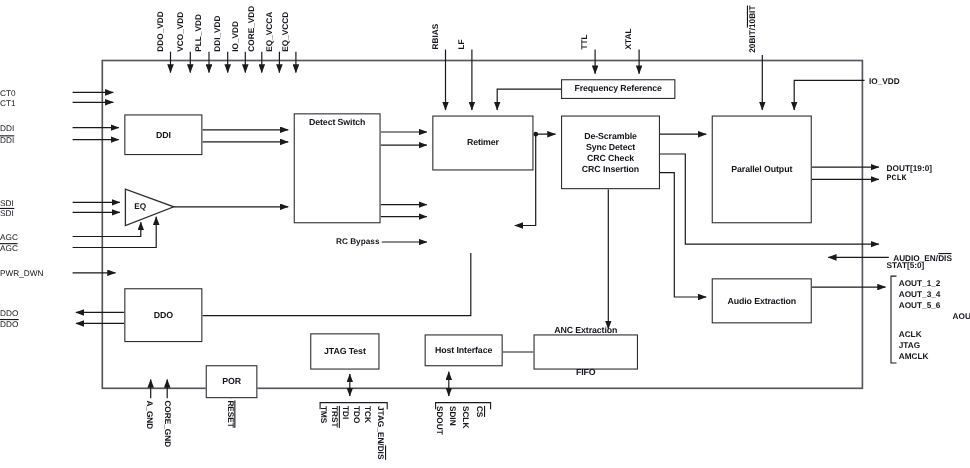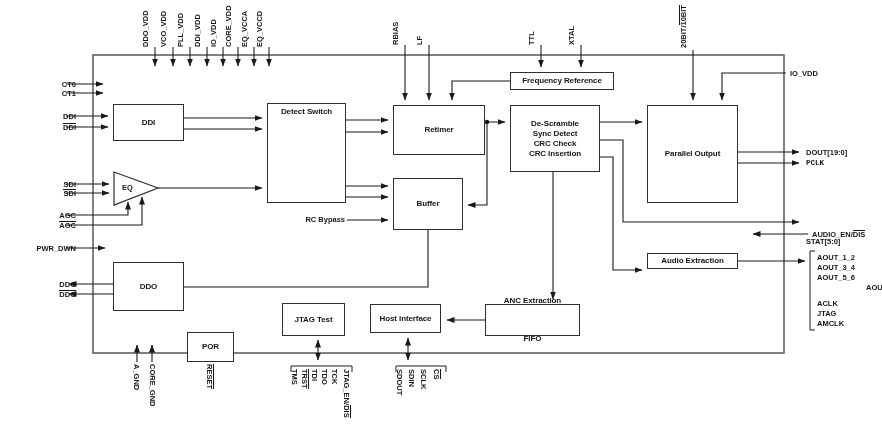--- a/index.html
+++ b/index.html
@@ -9,21 +9,21 @@
   .w{stroke:#1a1a1a;stroke-width:1.1;fill:none;}
   .b{stroke:#1a1a1a;stroke-width:1;fill:none;}
   .chip{stroke:#55565c;stroke-width:1.5;fill:none;}
   .blk{position:absolute;background:#fff;border:1.2px solid #2e2e33;box-sizing:border-box;
        display:flex;flex-direction:column;align-items:center;justify-content:center;
        font-size:8px;font-weight:700;letter-spacing:-0.1px;text-align:center;line-height:10px;}
   .blk.topalign{justify-content:flex-start;padding-top:3px;}
   .pinv{position:absolute;height:9px;font-size:7.5px;font-weight:700;line-height:9px;white-space:nowrap;}
   .pv-top{transform:rotate(-90deg);transform-origin:0 100%;}
   .pv-bot{transform:rotate(90deg);transform-origin:0 0;}
-  .lbl-l{position:absolute;width:76px;text-align:right;font-size:7.5px;font-weight:700;line-height:9px;white-space:nowrap;}
+  .lbl-l{position:absolute;width:40px;text-align:left;font-size:7.5px;font-weight:400;line-height:9px;white-space:nowrap;}
   .lbl-r{position:absolute;text-align:left;font-size:7.5px;font-weight:700;line-height:9px;white-space:nowrap;}
   .ov{display:inline-block;border-top:1px solid #15151c;line-height:8px;}
   .free{position:absolute;font-size:7.5px;font-weight:700;line-height:9px;white-space:nowrap;}
 </style>
 </head>
 <body>
 
 <div id="stage">
 
   <svg class="wires" viewBox="0 0 882 425">
@@ -124,56 +124,53 @@
   </div>
 
   <div class="blk topalign" style="left:267px;top:103px;width:79px;height:100px;">
     <div>Detect Switch</div>
   </div>
 
   <div class="blk" style="left:393px;top:105px;width:92px;height:50px;">
     <div>Retimer</div>
   </div>
 
-  <div class="blk" style="left:393px;top:178px;width:70px;height:52px;">
-    <div>Buffer</div>
-  </div>
 
   <div class="blk" style="left:510px;top:72px;width:104px;height:18px;">
     <div>Frequency Reference</div>
   </div>
 
   <div class="blk" style="left:510px;top:105px;width:90px;height:67px;">
     <div>De-Scramble</div>
     <div>Sync Detect</div>
     <div>CRC Check</div>
     <div>CRC Insertion</div>
   </div>
 
   <div class="blk" style="left:647px;top:105px;width:91px;height:98px;">
     <div>Parallel Output</div>
   </div>
 
-  <div class="blk" style="left:647px;top:253px;width:91px;height:16px;">
+  <div class="blk" style="left:647px;top:253px;width:91px;height:41px;">
     <div>Audio Extraction</div>
   </div>
 
   <div class="blk" style="left:113px;top:262px;width:71px;height:49px;">
     <div>DDO</div>
   </div>
 
   <div class="blk" style="left:187px;top:332px;width:47px;height:30px;text-align:right;">
     <div>POR</div>
   </div>
 
   <div class="blk" style="left:282px;top:303px;width:63px;height:33px;">
     <div>JTAG Test</div>
   </div>
 
-  <div class="blk" style="left:370px;top:304px;width:71px;height:29px;">
+  <div class="blk" style="left:386px;top:304px;width:71px;height:29px;">
     <div>Host Interface</div>
   </div>
 
   <div class="blk" style="left:485px;top:304px;width:95px;height:32px;gap:28px;">
     <div>ANC Extraction</div>
     <div>FIFO</div>
   </div>
 
   <div class="free" style="left:122px;top:183px;">EQ</div>
 

